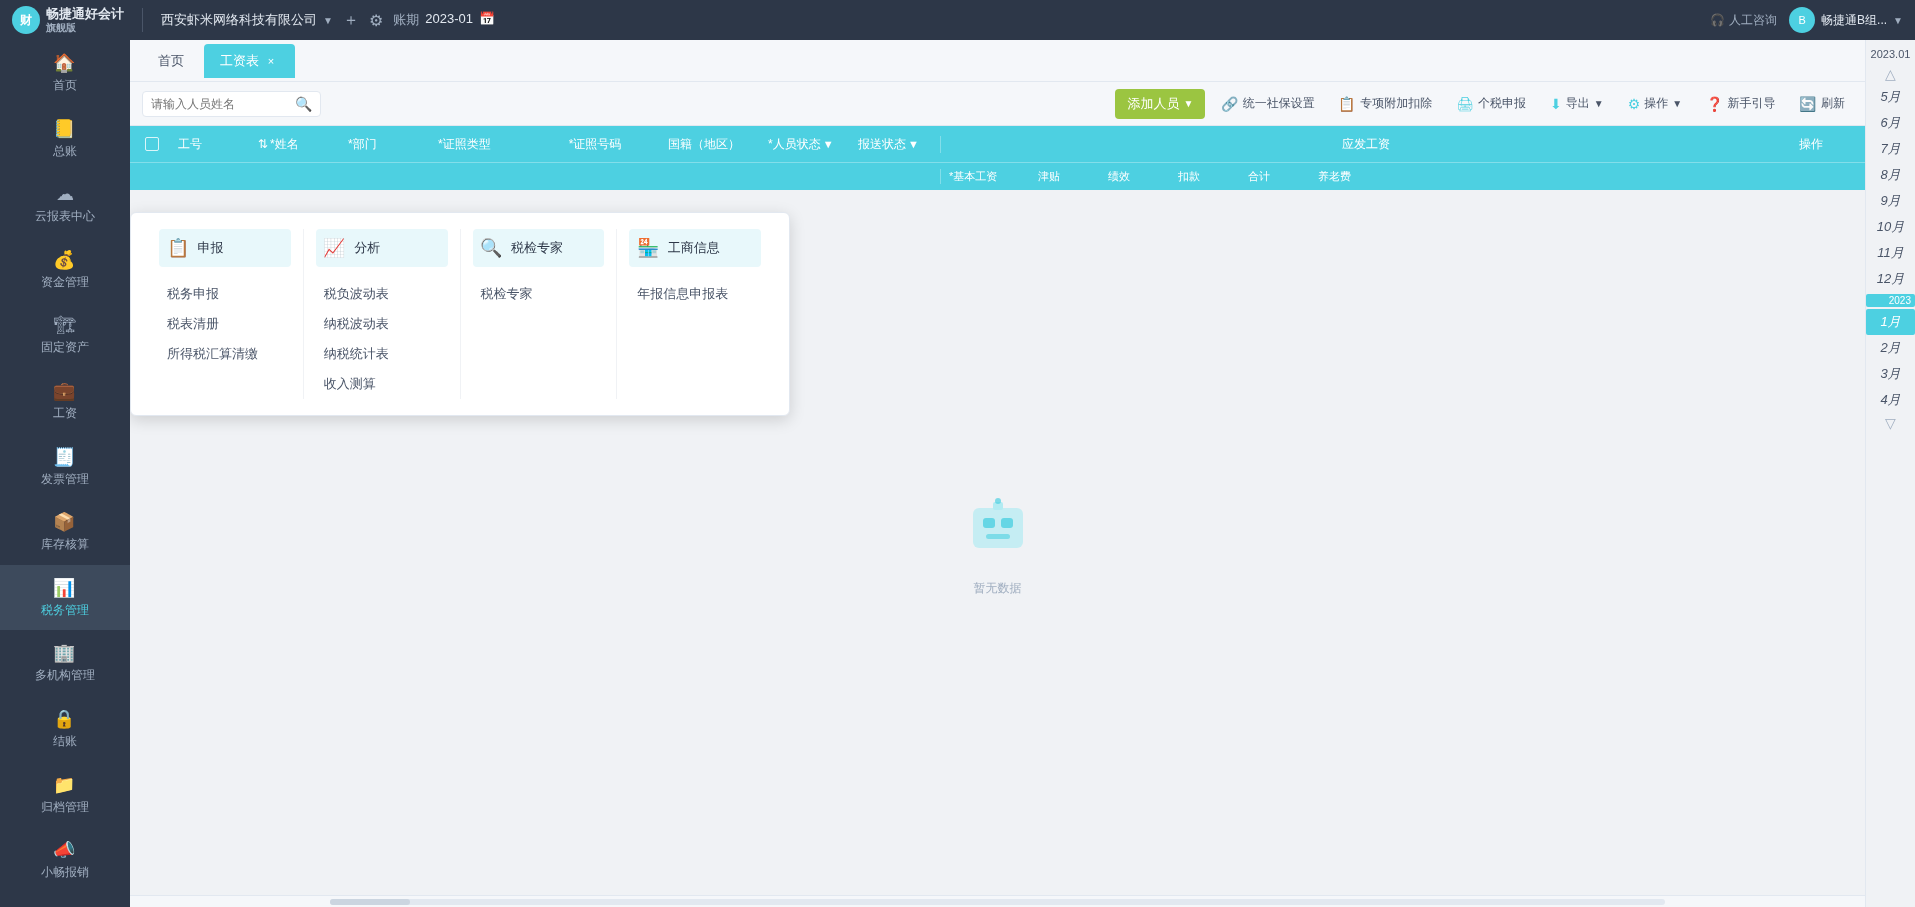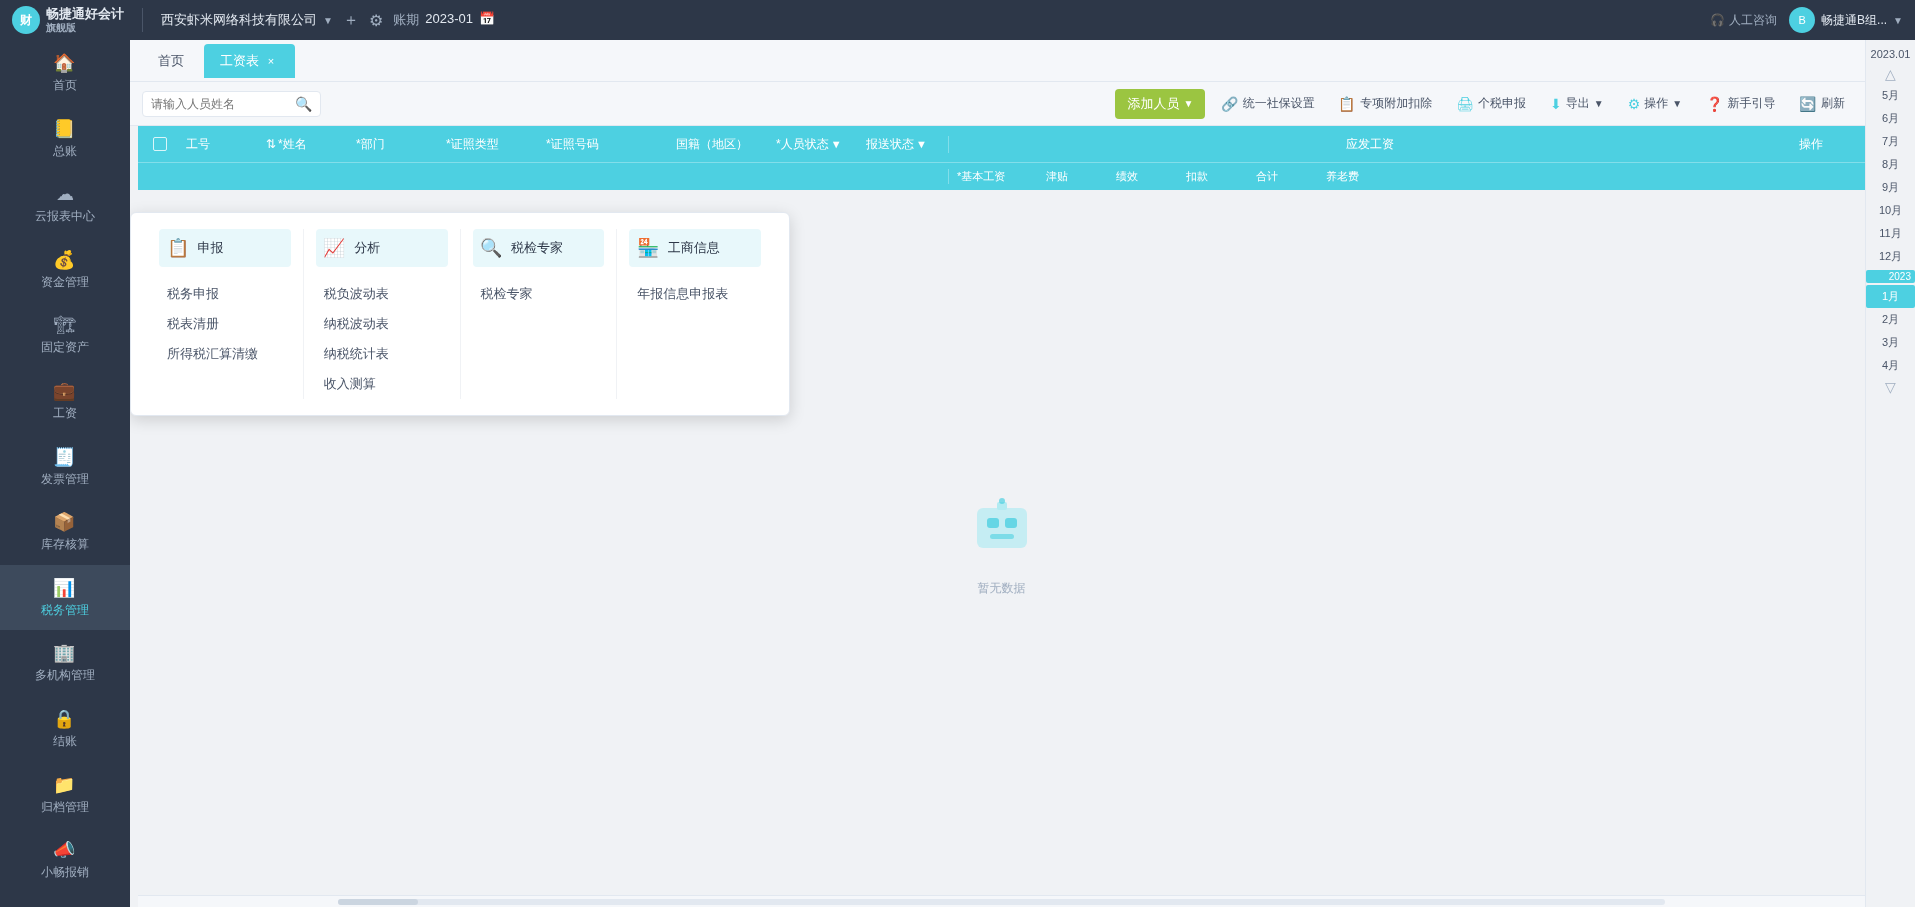--- a/index.html
+++ b/index.html
@@ -190,26 +190,27 @@
       border-left: 1px solid #e2e8f0;
       display: flex;
       flex-direction: column;
       align-items: center;
       padding: 4px 0;
       flex-shrink: 0;
     }
     .cal-header { font-size: 11px; color: #4a5568; padding: 4px 0; text-align: center; }
     .cal-up-btn { cursor: pointer; color: #a0aec0; font-size: 14px; padding: 2px; }
     .cal-month {
-      font-size: 11px;
+      font-size: 13px;
       color: #4a5568;
       padding: 4px 0;
       cursor: pointer;
       width: 100%;
       text-align: center;
+      font-style: italic;
     }
     .cal-month.active { background: #4dd0e1; color: white; border-radius: 2px; }
     .cal-year-badge { background: #4dd0e1; color: white; font-size: 10px; padding: 1px 4px; border-radius: 2px; margin: 2px 0; width: 100%; text-align: right; }
     .cal-down-btn { cursor: pointer; color: #a0aec0; font-size: 14px; padding: 2px; }
     .scroll-bar-bottom { height: 12px; background: #f5f7fa; border-top: 1px solid #e2e8f0; display: flex; align-items: center; padding: 0 200px; }
     .scroll-track { flex: 1; height: 6px; background: #e2e8f0; border-radius: 3px; }
     .scroll-thumb { width: 80px; height: 6px; background: #cbd5e0; border-radius: 3px; }
 
     
     .tab-close-x {
@@ -386,40 +387,40 @@
         <div class="toolbar-action">
           <span class="toolbar-action-icon">❓</span>
           <span>新手引导</span>
         </div>
         <div class="toolbar-action">
           <span class="toolbar-action-icon">🔄</span>
           <span>刷新</span>
         </div>
       </div>
 
-      <div style="flex:1; display:flex; flex-direction:column; overflow:hidden; position:relative;padding-left:8px;">
+      <div style="flex:1; display:flex; flex-direction:column; overflow:hidden; position:relative;">
 
         <div class="table-header">
           <div class="th-checkbox">
             <div class="checkbox-box"></div>
           </div>
           <div class="th-cell" style="width:80px;">
             <span>工号</span>
           </div>
           <div class="th-cell" style="width:90px;">
             <span>⇅</span>
             <span>*姓名</span>
           </div>
           <div class="th-cell" style="width:90px;">
             <span>*部门</span>
           </div>
           <div class="th-cell" style="width:100px;">
             <span>*证照类型</span>
           </div>
-          <div class="th-cell" style="width:130px;">
+          <div class="th-cell" style="width:130px;justify-content:center;">
             <span>*证照号码</span>
           </div>
           <div class="th-cell" style="width:100px;">
             <span>国籍（地区）</span>
           </div>
           <div class="th-cell" style="width:90px;">
             <span>*人员状态</span>
             <span style="font-size:11px;cursor:pointer;">▼</span>
           </div>
           <div class="th-cell" style="width:90px;">

